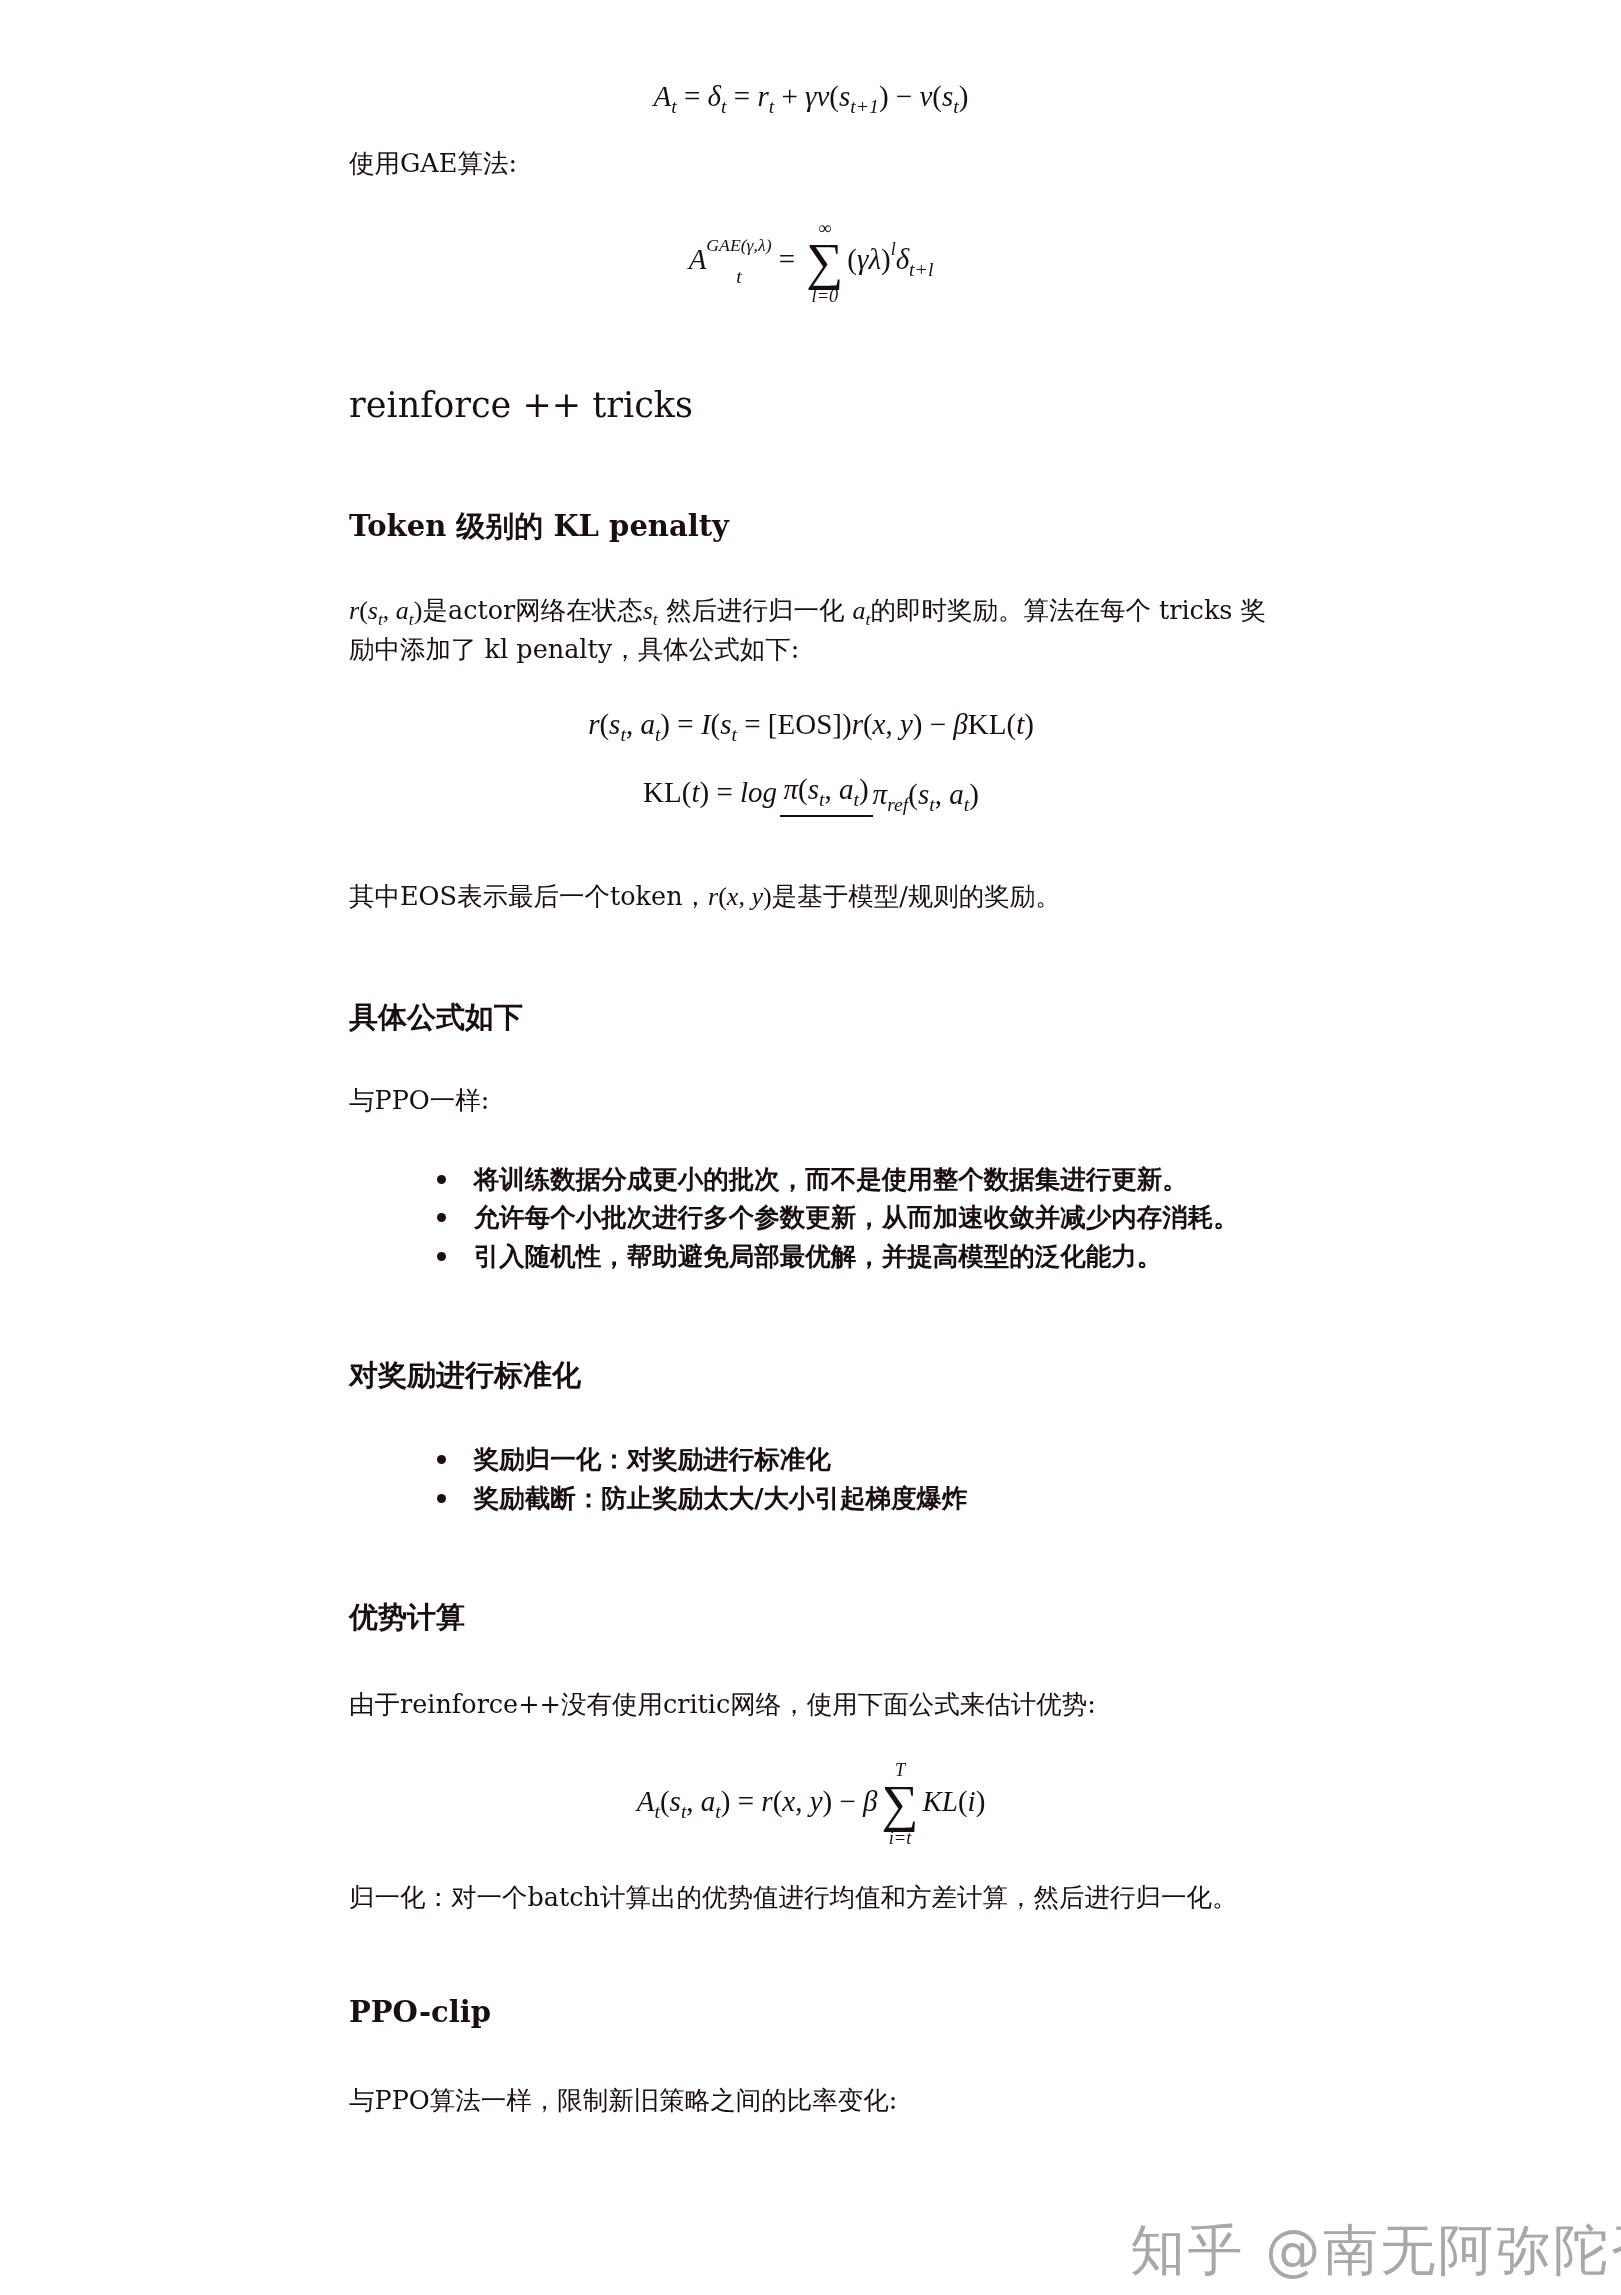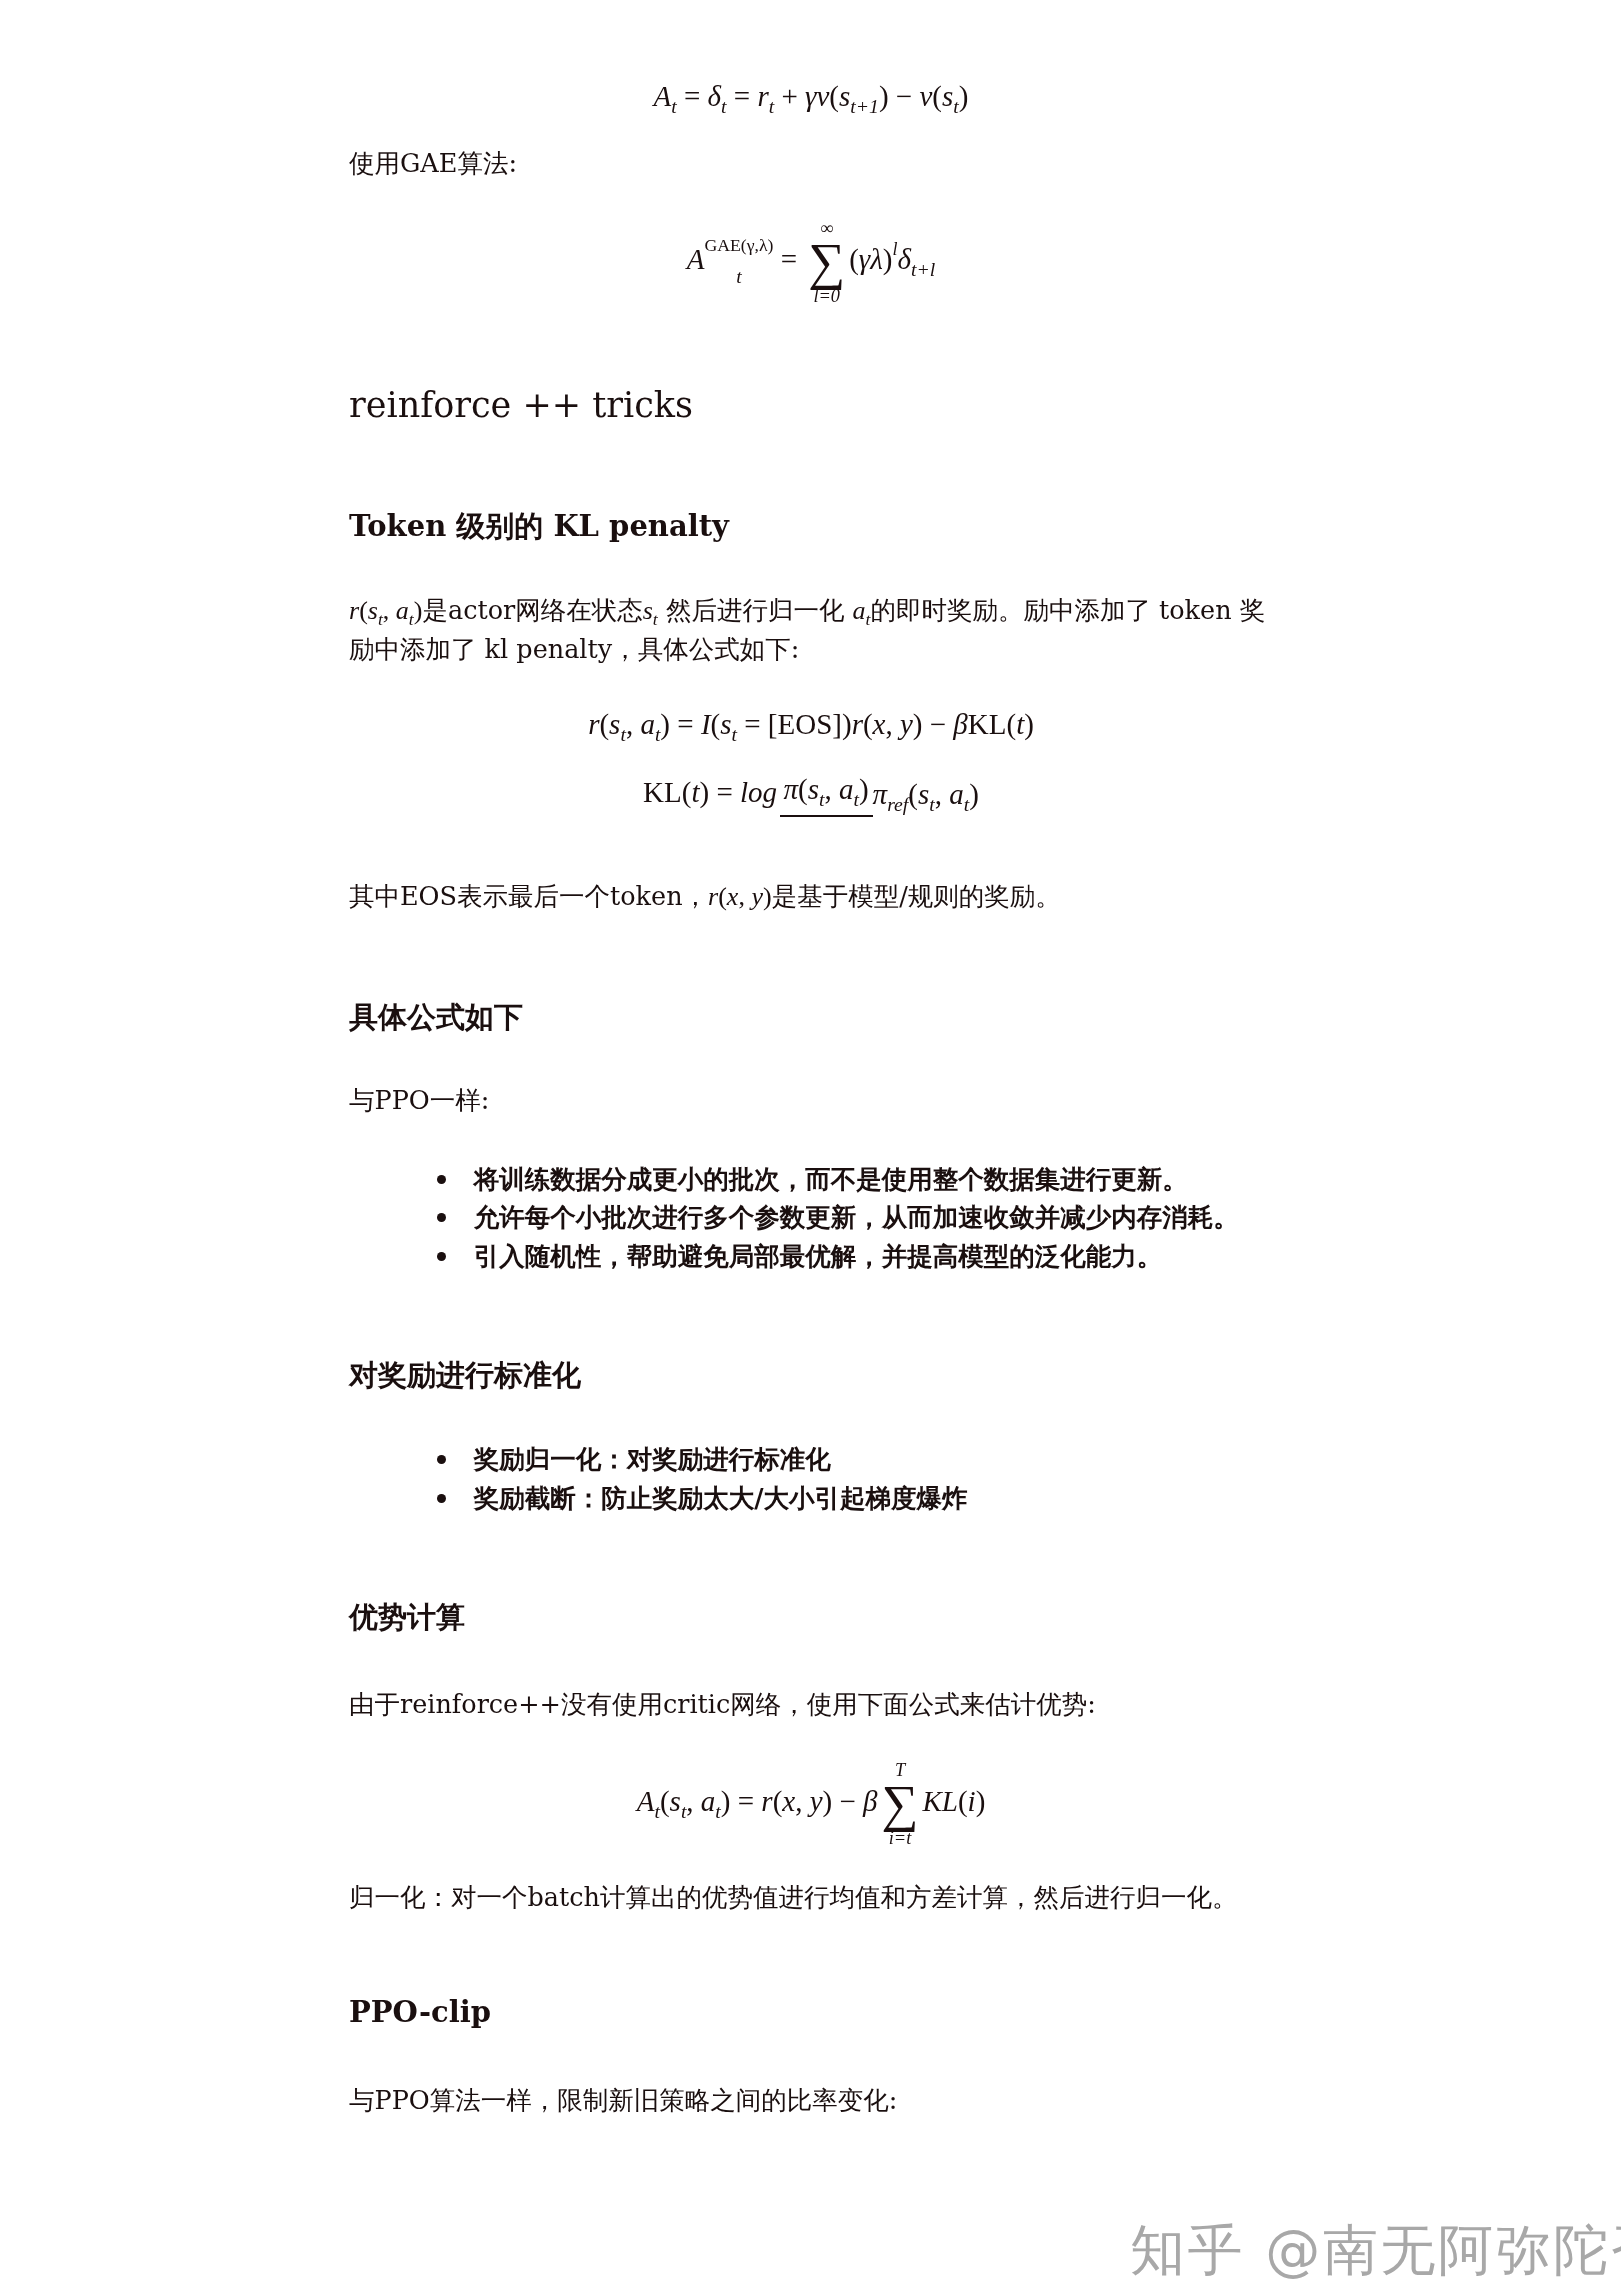--- a/index.html
+++ b/index.html
@@ -28,37 +28,37 @@
 <body>
 
 <div class="abs center math" style="top:80px;">
   <i>A</i><span class="sub">t</span> = <i>δ</i><span class="sub">t</span> = <i>r</i><span class="sub">t</span> + <i>γv</i>(<i>s</i><span class="sub">t+1</span>) − <i>v</i>(<i>s</i><span class="sub">t</span>)
 </div>
 
 <div class="abs body-text" style="left:349px; top:144px;">使用GAE算法:</div>
 
 <div class="abs center math" style="top:219px;">
   <i>A</i><span style="display:inline-flex;flex-direction:column;vertical-align:middle;line-height:1;">
-      <span style="font-size:17.7px;">GAE(γ,λ)</span>
+      <span style="font-size:17.7px;font-style:italic;">GAE(γ,λ)</span>
       <span style="font-size:19.6px;font-style:italic;margin-top:11.8px;">t</span>
     </span>
   =
   <span class="sum">
       <span class="lim" style="font-style:normal;">∞</span>
       <span class="sig">∑</span>
       <span class="lim">l=0</span>
     </span>(<i>γλ</i>)<span class="sup">l</span><i>δ</i><span class="sub">t+l</span>
 </div>
 
 <div class="abs h2" style="left:349px; top:385px;">reinforce ++ tricks</div>
 
 <div class="abs h3" style="left:349px; top:507px;">Token 级别的 KL penalty</div>
 
 <div class="abs body-text" style="left:349px; top:591px;">
-  <span class="math" style="font-size:26px;"><i>r</i>(<i>s</i><span class="sub">t</span>, <i>a</i><span class="sub">t</span>)</span><span>是actor网络在状态</span><span class="math" style="font-size:26px;"><i>s</i><span class="sub">t</span></span> <span>然后进行归一化 </span><span class="math" style="font-size:26px;"><i>a</i><span class="sub">t</span></span><span>的即时奖励。励中添加了 token 奖</span>
+  <span class="math" style="font-size:26px;"><i>r</i>(<i>s</i><span class="sub">t</span>, <i>a</i><span class="sub">t</span>)</span><span>是actor网络在状态</span><span class="math" style="font-size:26px;"><i>s</i><span class="sub">t</span></span> <span>然后进行归一化 </span><span class="math" style="font-size:26px;"><i>a</i><span class="sub">t</span></span><span>的即时奖励。算法在每个 tricks 奖</span>
 </div>
 <div class="abs body-text" style="left:349px; top:630px;">励中添加了 kl penalty，具体公式如下:</div>
 
 <div class="abs center math" style="top:708px;">
   <i>r</i>(<i>s</i><span class="sub">t</span>, <i>a</i><span class="sub">t</span>) = <i>I</i>(<i>s</i><span class="sub">t</span> = [EOS])<i>r</i>(<i>x</i>, <i>y</i>) − <i>β</i>KL(<i>t</i>)
 </div>
 
 <div class="abs center math" style="top:773px;">
   KL(<i>t</i>) = <i>log</i><span class="frac">
       <span class="num"><i>π</i>(<i>s</i><span class="sub">t</span>, <i>a</i><span class="sub">t</span>)</span>

